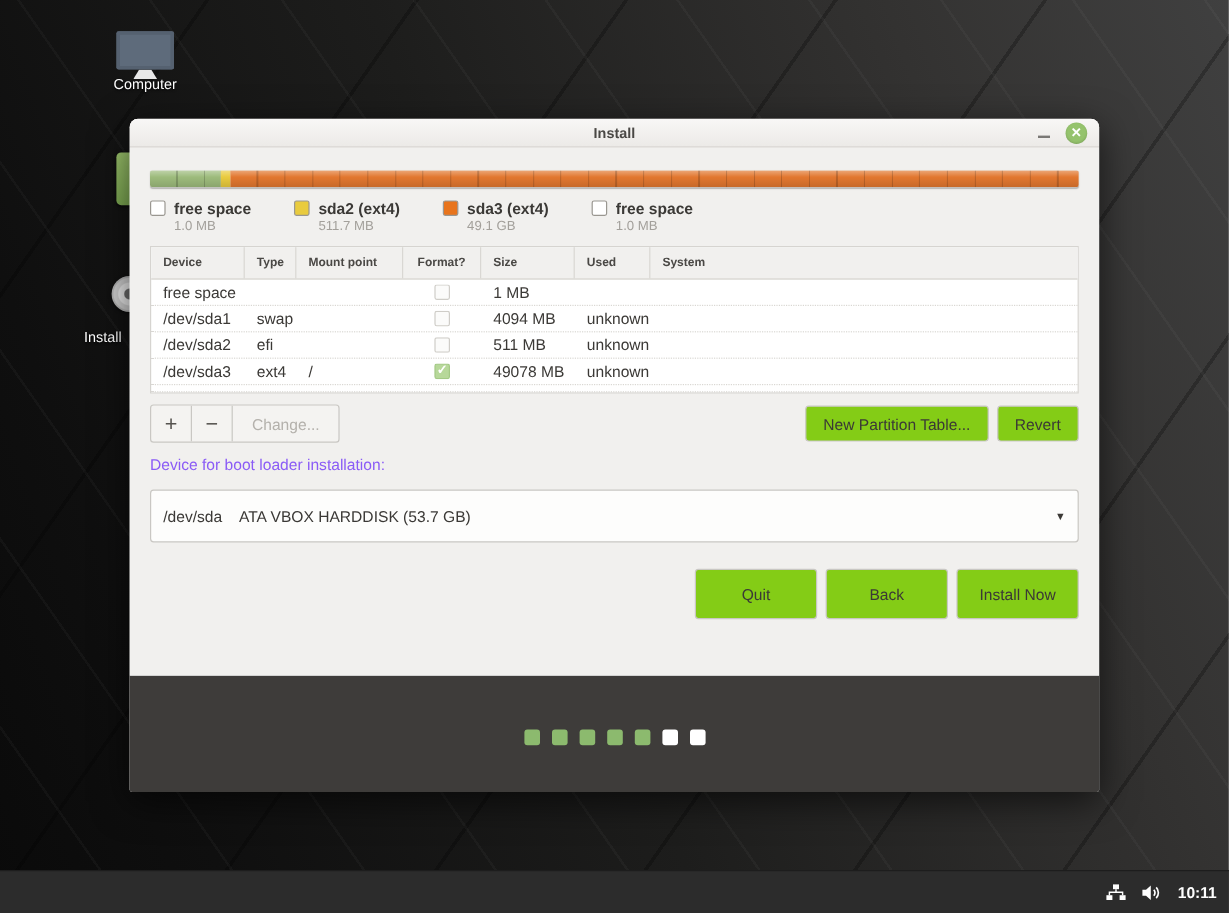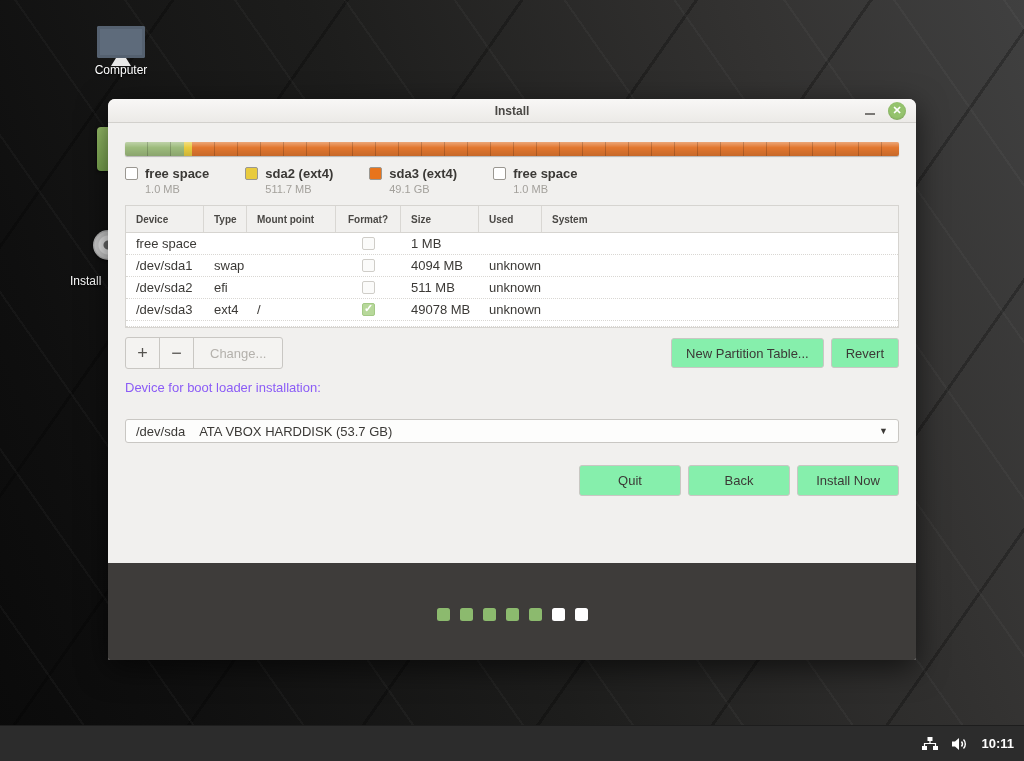--- a/index.html
+++ b/index.html
@@ -81,32 +81,32 @@
   .partial-row { height:6px; border-bottom:1px dotted #d9d7d3; }
 
   
   .toolbar { display:flex; margin-top:9px; align-items:center; }
   .btn-group { display:flex; border:1px solid #c9c7c3; border-radius:3px; overflow:hidden; background:#f4f3f1; }
   .gbtn { height:30px; display:flex; align-items:center; justify-content:center; font-size:15px; color:#55534f; background:transparent; border:none; border-right:1px solid #c9c7c3; }
   .gbtn:last-child { border-right:none; }
   .gbtn.plusminus { width:34px; font-size:18px; }
   .gbtn.disabled { color:#b4b1ac; font-size:13px; padding:0 16px; }
   .toolbar-right { margin-left:auto; display:flex; gap:7px; }
-  .btn { height:30px; background:#86efac; border:1px solid #c9c7c3; border-radius:3px; font-size:13px; color:#3b3936; padding:0 14px; font-family:"Liberation Sans",sans-serif; }
+  .btn { height:30px; background:#84cc16; border:1px solid #c9c7c3; border-radius:3px; font-size:13px; color:#3b3936; padding:0 14px; font-family:"Liberation Sans",sans-serif; }
 
   
   .boot-label { margin-top:11px; font-size:13px; color:#8b5cf6; }
-  .dropdown { margin-top:24px; height:24px; background:#fdfdfc; border:1px solid #c9c7c3; border-radius:3px; display:flex; align-items:center; padding:0 10px; }
+  .dropdown { margin-top:13px; height:44px; background:#fdfdfc; border:1px solid #c9c7c3; border-radius:3px; display:flex; align-items:center; padding:0 10px; }
   .dd-device { font-size:13px; color:#3b3936; }
   .dd-desc { font-size:13px; color:#3b3936; margin-left:14px; }
   .dd-arrow { margin-left:auto; font-size:9px; color:#3b3936; }
 
   
   .actions { display:flex; justify-content:flex-end; gap:7px; margin-top:22px; }
-  .actions .btn { width:102px; height:31px; }
+  .actions .btn { width:102px; height:42px; }
 
   .footer { flex:0 0 97px; background:#3e3c3a; display:flex; align-items:center; justify-content:center; }
   .dots { display:flex; gap:10px; margin-top:6px; }
   .dot { width:13px; height:13px; border-radius:2.5px; background:#fff; }
   .dot.done { background:#8cba6e; }
 
   
   .taskbar { position:absolute; left:0; bottom:0; width:1024px; height:36px; background:#2c2c2c; border-top:1px solid #1d1d1d;
     display:flex; align-items:center; }
   .tb-left { display:flex; align-items:center; height:100%; }

